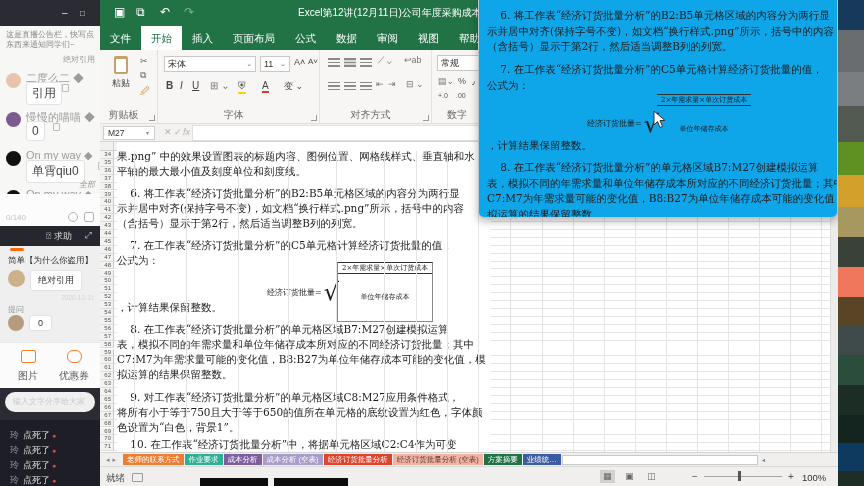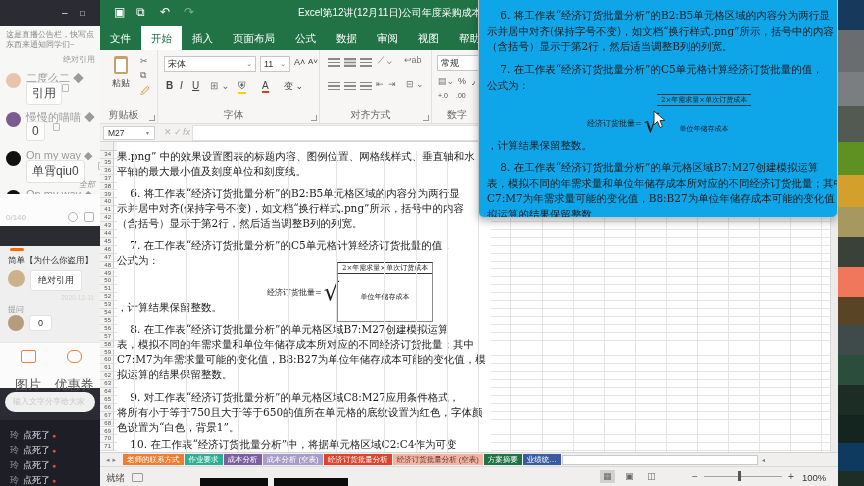--- a/index.html
+++ b/index.html
@@ -35,21 +35,21 @@
   #qa-bubble1 { position:absolute; left:30px; top:24px; background:#fff; border:1px solid #e2e2e2; border-radius:3px;
      padding:3px 7px; font-size:9px; color:#333; }
   #qa-ts { position:absolute; right:6px; top:48px; font-size:6.5px; color:#d8d4cc; }
   #qa-ask { position:absolute; left:8px; top:58px; font-size:8px; color:#9a9a9a; }
   #qa-av2 { position:absolute; left:8px; top:69px; width:16px; height:16px; border-radius:50%; background:#b79b7e; }
   #qa-bubble2 { position:absolute; left:29px; top:69px; background:#fff; border:1px solid #e2e2e2; border-radius:3px;
      padding:2px 8px; font-size:9px; color:#333; }
   #share-row { position:absolute; left:0; top:342px; width:100%; height:46px; background:#fbfbfb; border-top:1px solid #e9e9e9; }
   .share-btn { position:absolute; top:6px; width:44px; text-align:center; }
   .share-ic { display:inline-block; width:15px; height:13px; border:1.5px solid #f08030; border-radius:2px; }
-  .share-lb { margin-top:9px; font-size:13px; color:#555; }
+  .share-lb { margin-top:2px; font-size:10px; color:#555; }
   #chat-input { position:absolute; left:5px; top:392px; width:90px; height:20px; background:#f0f0f0; border-radius:10px;
      font-size:8px; color:#c9c9c9; line-height:20px; padding-left:8px; white-space:nowrap; overflow:hidden; }
   #danmaku { position:absolute; left:0; top:420px; width:100%; height:66px; background:#1e1e26; padding-top:8px; }
   .dm-line { padding:1px 0 1px 10px; font-size:9px; line-height:12px; white-space:nowrap; }
   .dm-name { color:#8f93a3; margin-right:4px; }
   .dm-text { color:#e3e3e3; }
   .dm-dot { color:#e04a3a; font-size:7px; }
 
   
   #excel { position:absolute; left:100px; top:0; width:764px; height:486px; background:#fff; }
@@ -177,20 +177,24 @@
             <span class="bb">0</span>
             <span class="mut" style="left: 47px;"></span>
           </div>
         </div>
       <div id="ann-all">全部</div>
     </div>
     <div id="meta-row">
       <span id="counter">0/140</span>
       <span class="mico round" style="right:22px"></span>
       <span class="mico" style="right:6px"></span>
+    </div>
+    <div id="help-bar">
+      <span id="help-q">⍰ <span>求助</span></span>
+      <span id="help-expand">⤢</span>
     </div>
     <div id="qa-panel">
       <div id="qa-tabline"></div>
       <div id="qa-title">简单【为什么你盗用】</div>
       <div id="qa-av1"></div>
       <div id="qa-bubble1">绝对引用</div>
       <div id="qa-ts">2020-12-11</div>
       <div id="qa-ask">提问</div>
       <div id="qa-av2"></div>
       <div id="qa-bubble2">0</div>

